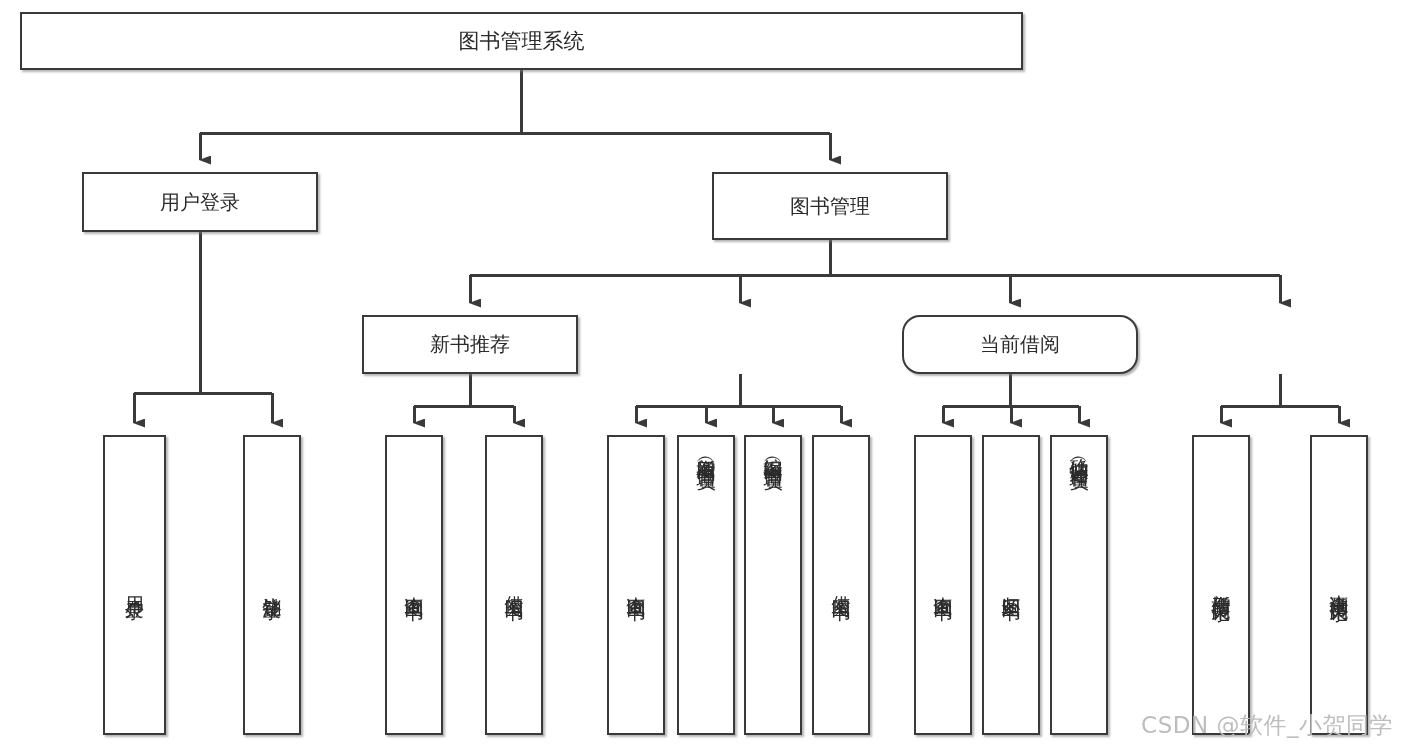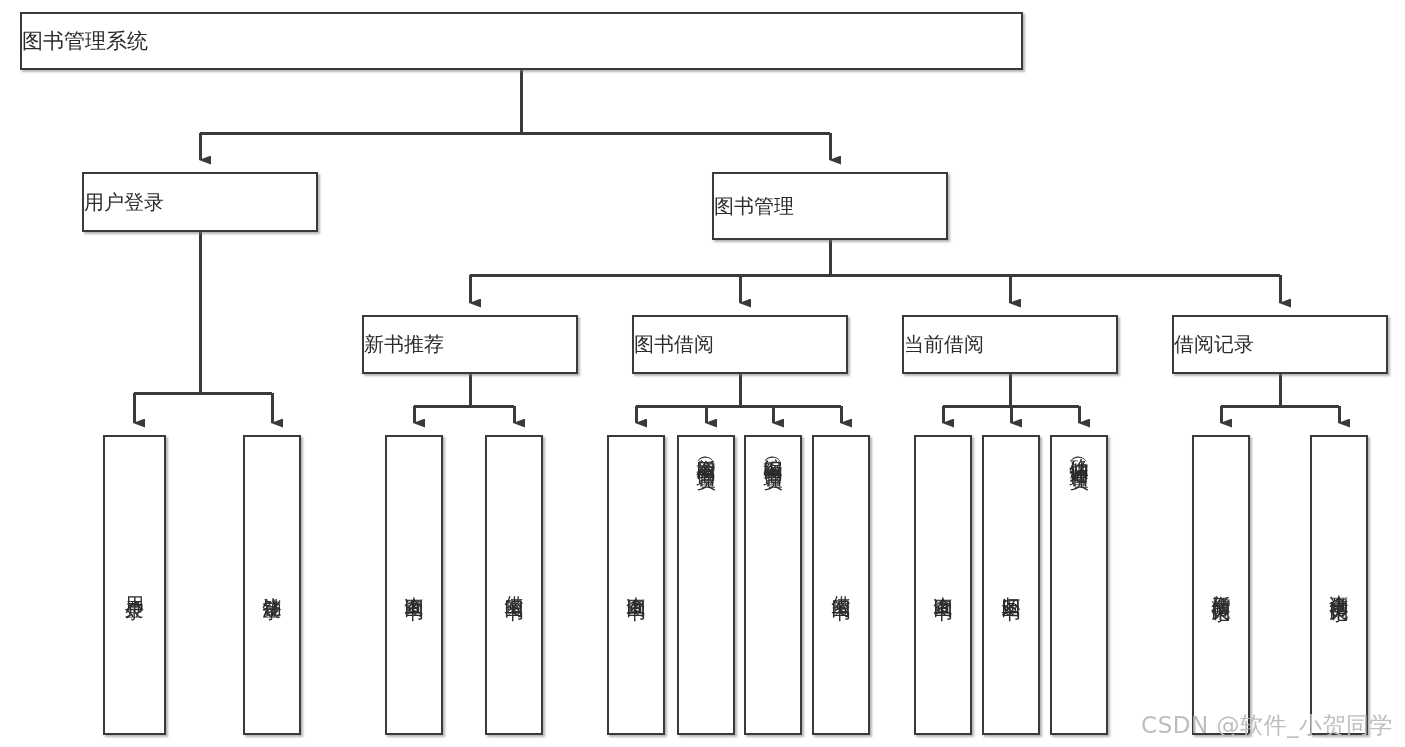--- a/index.html
+++ b/index.html
@@ -26,20 +26,21 @@
     pointer-events: none;
   }
   .node {
     position: absolute;
     box-sizing: border-box;
     background: #ffffff;
     border: 2px solid #3a3a3a;
     box-shadow: 2px 2px 2px rgba(120,120,120,0.55);
     display: flex;
     align-items: center;
+    justify-content: center;
     color: #2b2b2b;
   }
   .node.root {
     font-size: 21px;
   }
   .node.level2 {
     font-size: 20px;
   }
   .node.leaf {
     font-size: 19px;
@@ -134,28 +135,22 @@
   <div class="node level2" style="left:82px; top:172px; width:236px; height:60px;">
     <span class="lbl">用户登录</span>
   </div>
   <div class="node level2" style="left:712px; top:172px; width:236px; height:68px;">
     <span class="lbl">图书管理</span>
   </div>
 
   <div class="node level2" style="left:362px; top:315px; width:216px; height:59px;">
     <span class="lbl">新书推荐</span>
   </div>
-  <div class="node level2" style="left:632px; top:315px; width:216px; height:59px;">
-    <span class="lbl">图书借阅</span>
-  </div>
-  <div class="node level2" style="left:902px; top:315px; width:216px; height:59px;">
+  <div class="node level2" style="left:902px; top:315px; width:236px; height:59px;border-radius:18px;">
     <span class="lbl">当前借阅</span>
-  </div>
-  <div class="node level2" style="left:1172px; top:315px; width:216px; height:59px;">
-    <span class="lbl">借阅记录</span>
   </div>
 
   <div class="node leaf" style="left:103px; top:435px; width:63px; height:300px; align-items:center;">
     <span class="lbl">用户登录</span>
   </div>
   <div class="node leaf" style="left:243px; top:435px; width:58px; height:300px; align-items:center;">
     <span class="lbl">注销登录</span>
   </div>
 
   <div class="node leaf" style="left:385px; top:435px; width:58px; height:300px; align-items:center;">

